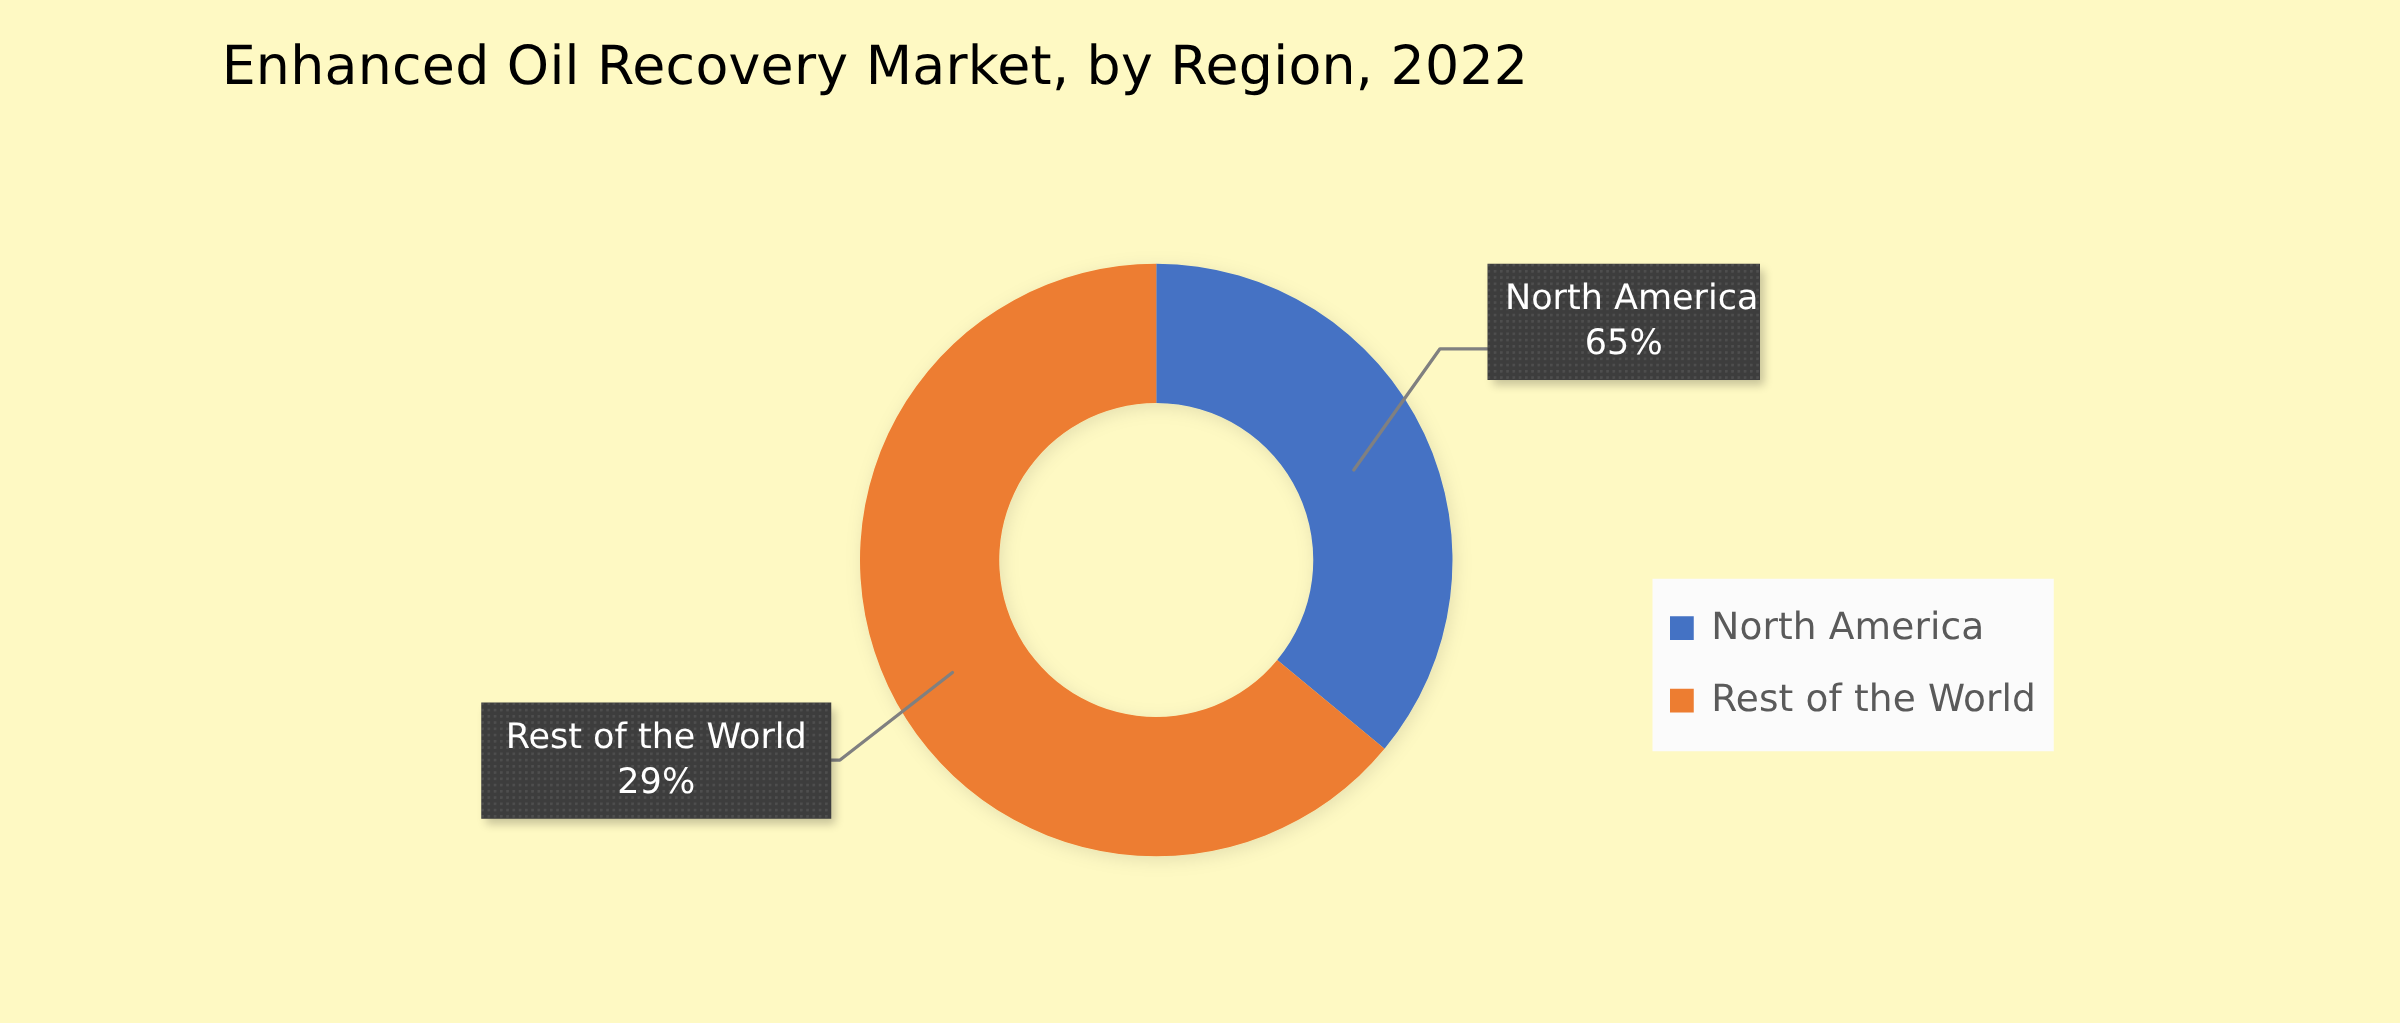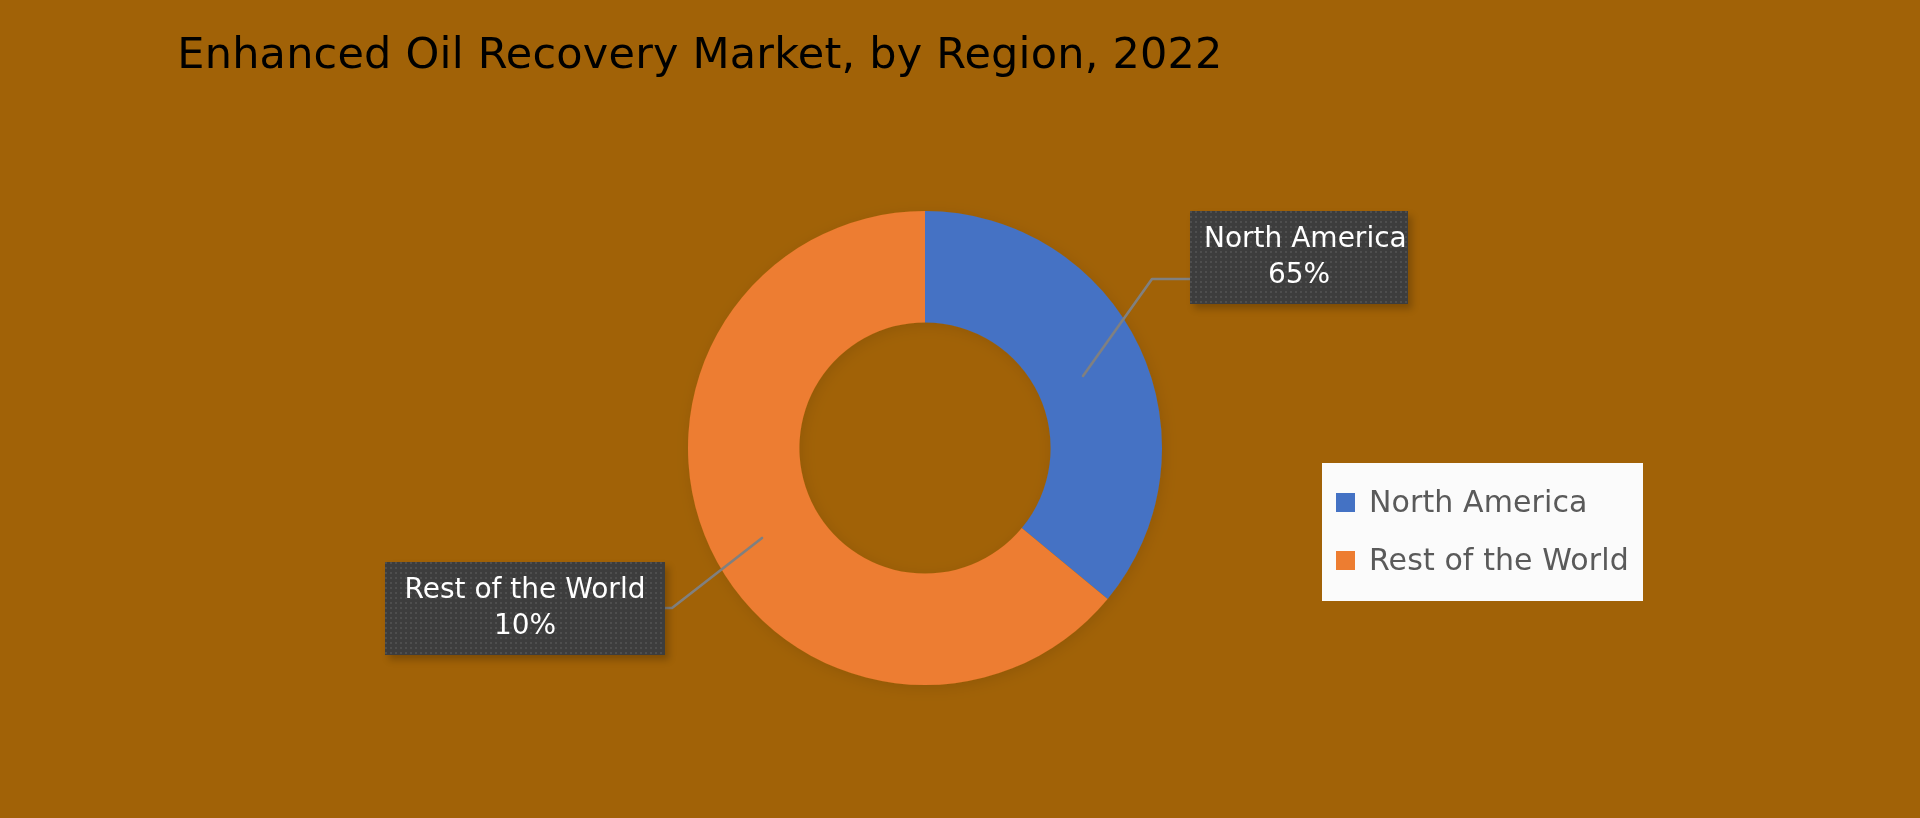--- a/index.html
+++ b/index.html
@@ -16,21 +16,21 @@
     font-family: "DejaVu Sans", "Liberation Sans", sans-serif;
     -webkit-font-smoothing: antialiased;
   }
 
   #chart-root {
     position: absolute;
     left: 0;
     top: 0;
     width: 1920px;
     height: 818px;
-    background: #a16207;
+    background: #fef9c3;
   }
 
   
   #chart-title {
     position: absolute;
     left: 0;
     top: 28px;
     width: 1920px;
     text-align: center;
     font-size: 43px;
@@ -158,21 +158,21 @@
     <polyline points="762,538 672,608 665,608" fill="none" stroke="#808080" stroke-width="2.6" stroke-linejoin="round" stroke-linecap="round"></polyline>
   </svg>
 
   <div id="callout-north-america" class="callout">
     <span class="callout-name">North America</span>
     <span class="callout-value">65%</span>
   </div>
 
   <div id="callout-rest-of-world" class="callout">
     <span class="callout-name">Rest of the World</span>
-    <span class="callout-value">10%</span>
+    <span class="callout-value">29%</span>
   </div>
 
   <div id="legend">
     <div class="legend-item">
       <span class="legend-swatch" style="background:#4472C4"></span>
       <span class="legend-label">North America</span>
     </div>
     <div class="legend-item">
       <span class="legend-swatch" style="background:#ED7D31"></span>
       <span class="legend-label">Rest of the World</span>

